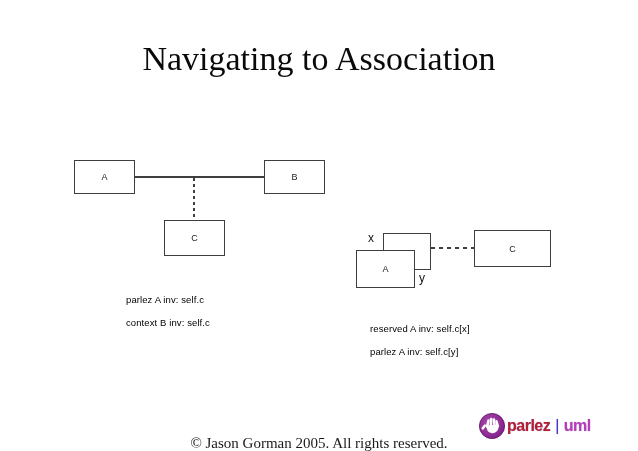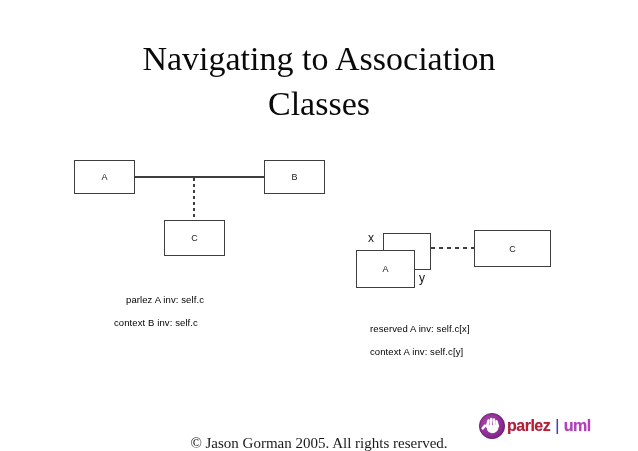--- a/index.html
+++ b/index.html
@@ -38,21 +38,21 @@
     position:absolute;font-size:12px;color:#141414;z-index:3;
   }
   #label-x{left:368px;top:231px;}
   #label-y{left:419px;top:271px;}
   
   .constraint{
     position:absolute;font-size:9.5px;color:#000000;letter-spacing:0.1px;
     white-space:pre;
   }
   #lc1{left:126px;top:294px;}
-  #lc2{left:114px;top:317px;}
+  #lc2{left:126px;top:317px;}
   #rc1{left:370px;top:323px;}
   #rc2{left:370px;top:346px;}
   
   .footer{
     position:absolute;top:435px;left:0;width:638px;text-align:center;
     font-family:"Liberation Serif",serif;font-size:15px;color:#1a1a1a;
   }
   
   .logo{
     position:absolute;left:479px;top:412px;height:28px;
@@ -68,21 +68,20 @@
   .logo-sep{color:#4a36c4;padding:0 1px;font-weight:400;}
   .logo-uml{color:#bb3cb4;}
 </style>
 </head>
 <body>
 
 <div id="slide">
 
   <div class="title">
     <div>Navigating to Association</div>
-    <div>Classes</div>
   </div>
 
   <div>
     <div class="uml-box" id="box-a1">
       <span>A</span>
     </div>
     <div class="uml-box" id="box-b1">
       <span>B</span>
     </div>
     <div id="assoc-line"></div>
@@ -99,21 +98,21 @@
     <div class="uml-box" id="box-a2">
       <span>A</span>
     </div>
     <div class="qualifier" id="label-x">x</div>
     <div class="qualifier" id="label-y">y</div>
     <div id="assoc-dash-h"></div>
     <div class="uml-box" id="box-c2">
       <span>C</span>
     </div>
     <div class="constraint" id="rc1">reserved A inv: self.c[x]</div>
-    <div class="constraint" id="rc2">context A inv: self.c[y]</div>
+    <div class="constraint" id="rc2">parlez A inv: self.c[y]</div>
   </div>
 
   <div class="footer">© Jason Gorman 2005. All rights reserved.</div>
 
   <div class="logo">
     <span>
       <svg viewBox="0 0 32 32">
         <defs>
           <radialGradient id="g" cx="40%" cy="40%" r="70%">
             <stop offset="0%" stop-color="#b04bb0"></stop>

